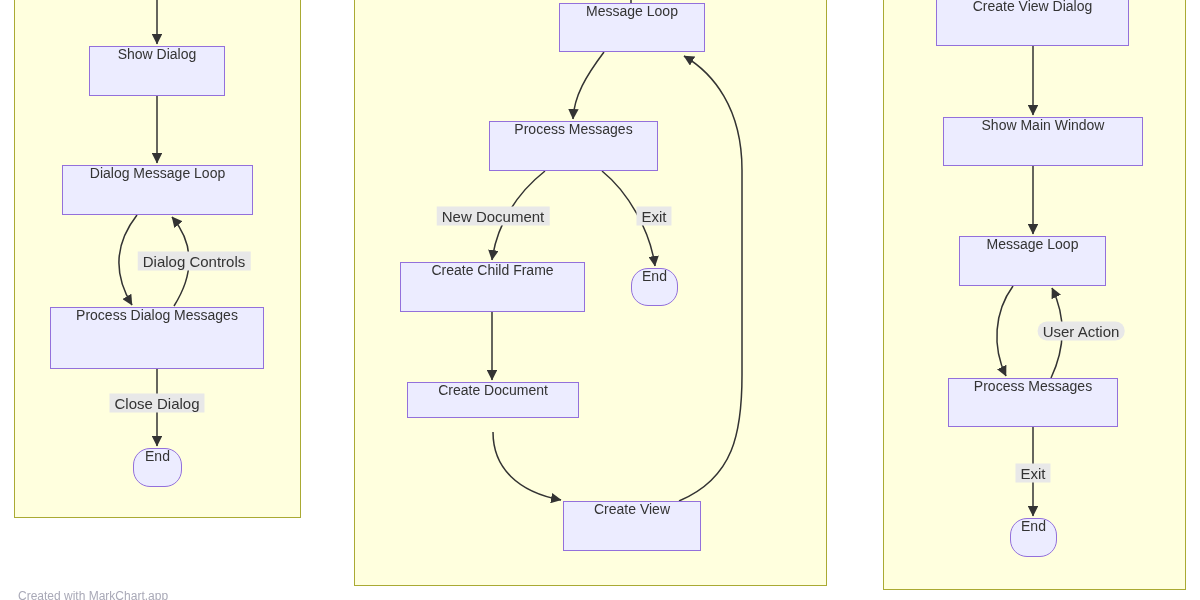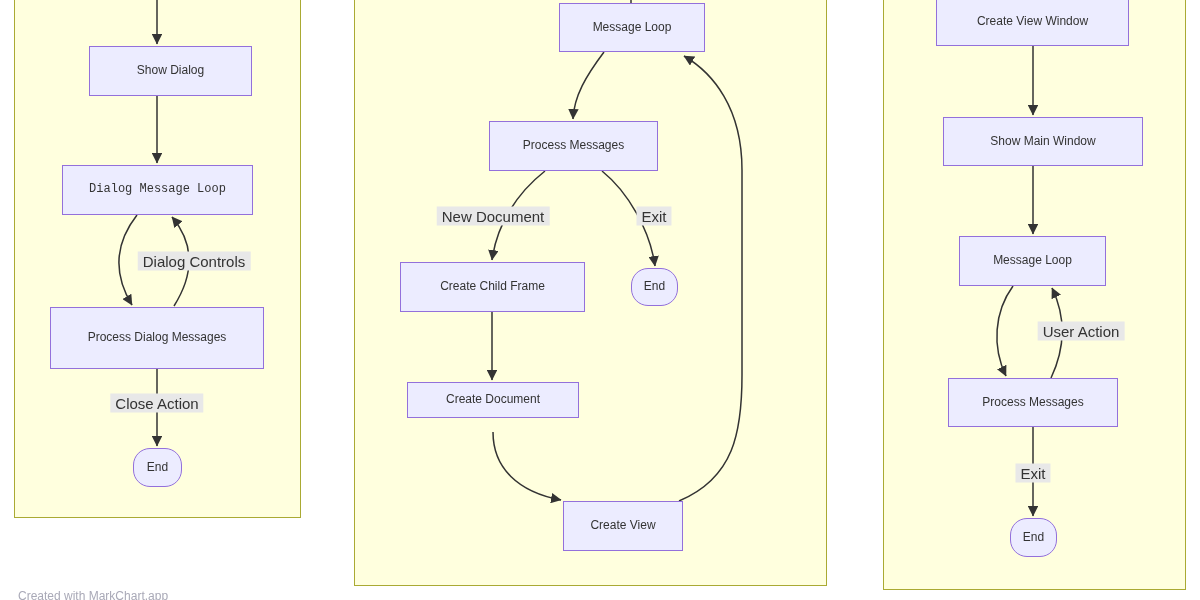--- a/index.html
+++ b/index.html
@@ -29,58 +29,58 @@
   #panel-view   { left: 883px; top: -12px; width: 303px; height: 602px; }
 
   #edges { position: absolute; left: 0; top: 0; pointer-events: none; }
   #edges path.edge { fill: none; stroke: var(--edge-color); stroke-width: 1.5px; }
   .arrow-head { fill: var(--edge-color); }
 
   .node {
     position: absolute;
     background: var(--node-fill);
     border: 1px solid var(--node-border);
-    display: flex; align-items: center; justify-content: center;
-    font-size: 12px; color: var(--text); text-align: center;
+    display: flex; justify-content: center;
+    font-size: 14px; color: var(--text); text-align: center;
     line-height: 1.1;
   }
   .stadium { border-radius: 17px; }
 
-  #n-show-dialog             { left: 89px;  top: 46px;  width: 163px; height: 50px; }
-  #n-dialog-message-loop     { left: 62px;  top: 165px; width: 191px; height: 50px; font-family: Liberation Mono, monospace; }
+  #n-show-dialog             { left: 89px;  top: 46px;  width: 136px; height: 50px; }
+  #n-dialog-message-loop     { left: 62px;  top: 165px; width: 191px; height: 50px; }
   #n-process-dialog-messages { left: 50px;  top: 307px; width: 214px; height: 62px; }
   #n-end-dialog              { left: 133px; top: 448px; width: 49px;  height: 39px; }
 
   #n-message-loop-m          { left: 559px; top: 3px;   width: 146px; height: 49px; }
   #n-process-messages-m      { left: 489px; top: 121px; width: 169px; height: 50px; }
   #n-create-child-frame      { left: 400px; top: 262px; width: 185px; height: 50px; }
   #n-end-m                   { left: 631px; top: 268px; width: 47px;  height: 38px; }
   #n-create-document         { left: 407px; top: 382px; width: 172px; height: 36px; }
-  #n-create-view             { left: 563px; top: 501px; width: 120px; height: 50px; }
+  #n-create-view             { left: 563px; top: 501px; width: 138px; height: 50px; }
 
   #n-create-view-window      { left: 936px; top: -2px;  width: 193px; height: 48px; }
   #n-show-main-window        { left: 943px; top: 117px; width: 200px; height: 49px; }
   #n-message-loop-r          { left: 959px; top: 236px; width: 147px; height: 50px; }
   #n-process-messages-r      { left: 948px; top: 378px; width: 170px; height: 49px; }
   #n-end-r                   { left: 1010px;top: 518px; width: 47px;  height: 39px; }
 
   .edge-label {
     position: absolute;
     transform: translate(-50%, -50%);
     background: var(--label-bg);
     padding: 1px 5px;
     font-size: 15px;
     white-space: nowrap;
     color: var(--text);
   }
   #l-dialog-controls { left: 194px;  top: 261px; }
   #l-close-dialog    { left: 157px;  top: 403px; }
   #l-new-document    { left: 493px;  top: 216px; }
   #l-exit-m          { left: 654px;  top: 216px; }
-  #l-user-action     { left: 1081px; top: 331px; }
+  #l-user-action     { left: 1081px; top: 331px; border-radius: 9px; }
   #l-exit-r          { left: 1033px; top: 473px; }
 
   .credit {
     position: absolute; left: 18px; top: 589px;
     font-size: 12px; color: var(--credit-text);
   }
 </style>
 </head>
 <body>
 
@@ -144,37 +144,37 @@
     <span>End</span>
   </div>
   <div class="node" id="n-create-document">
     <span>Create Document</span>
   </div>
   <div class="node" id="n-create-view">
     <span>Create View</span>
   </div>
 
   <div class="node" id="n-create-view-window">
-    <span>Create View Window</span>
+    <span>Create View Dialog</span>
   </div>
   <div class="node" id="n-show-main-window">
     <span>Show Main Window</span>
   </div>
   <div class="node" id="n-message-loop-r">
     <span>Message Loop</span>
   </div>
   <div class="node" id="n-process-messages-r">
     <span>Process Messages</span>
   </div>
   <div class="node stadium" id="n-end-r">
     <span>End</span>
   </div>
 
   <div class="edge-label" id="l-dialog-controls">Dialog Controls</div>
-  <div class="edge-label" id="l-close-dialog">Close Action</div>
+  <div class="edge-label" id="l-close-dialog">Close Dialog</div>
   <div class="edge-label" id="l-new-document">New Document</div>
   <div class="edge-label" id="l-exit-m">Exit</div>
   <div class="edge-label" id="l-user-action">User Action</div>
   <div class="edge-label" id="l-exit-r">Exit</div>
 
   <div class="credit">Created with MarkChart.app</div>
 
 </div>
 
 </body></html>

